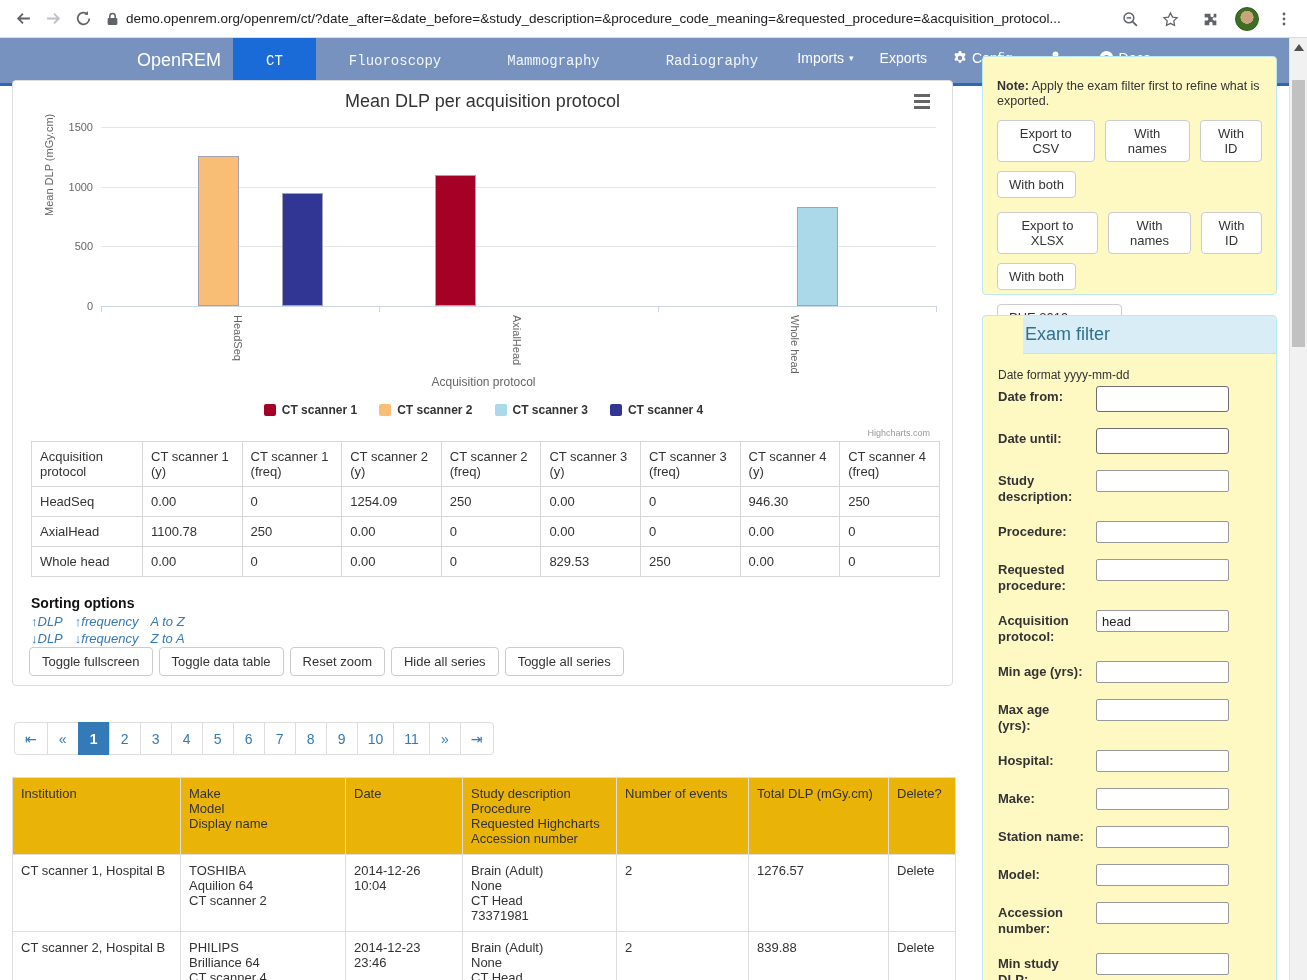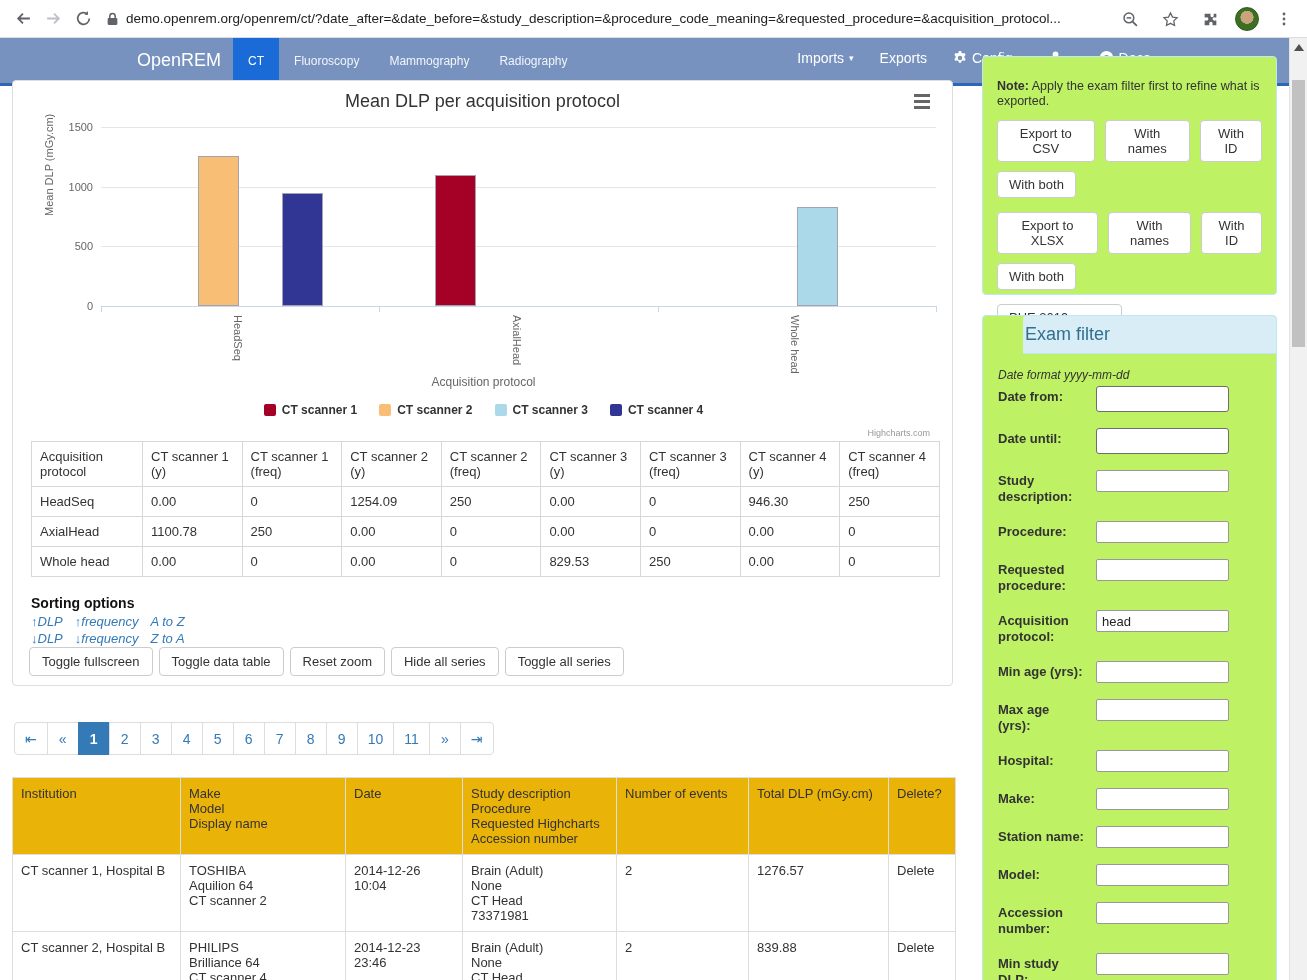--- a/index.html
+++ b/index.html
@@ -16,21 +16,21 @@
   #chrome-right { position:absolute; right:8px; top:0; height:38px; display:flex; align-items:center; gap:10px; }
   #avatar { width:24px; height:24px; border-radius:50%;
             background:radial-gradient(circle at 50% 42%, #caa27c 0 38%, #3c6e23 40%);
             border:1px solid #2f5a1c; }
 
   
   #navbar { position:absolute; left:0; top:38px; width:1289px; height:48px; background:#7792bf;
             border-bottom:3px solid #2d68b4; display:flex; align-items:stretch; }
   #brand { color:#fff; font-size:18px; margin-left:125px; display:flex; align-items:center; padding:0 12px; }
   #nav-tabs { display:flex; }
-  .nav-tab { color:#f2f5fa; font-size:12px; display:flex; align-items:center; padding:0 15px; cursor:pointer; }
+  .nav-tab { color:#f2f5fa; font-size:14px; display:flex; align-items:center; padding:0 33px; cursor:pointer;font-family:Liberation Mono, monospace; }
   .nav-tab.active { background:#1a6bd8; color:#fff; }
   #nav-right { position:absolute; right:129px; top:0; height:39px; display:flex; gap:26px; }
   .nav-item { color:#fff; font-size:14px; display:flex; align-items:center; gap:5px; cursor:pointer; }
   .caret { font-size:9px; color:#fff; }
 
   
   #scrollbar { position:absolute; left:1289px; top:38px; width:18px; height:942px; background:#f1f1f1;
                border-left:1px solid #e2e2e2; }
   #scroll-up { position:absolute; left:4px; top:6px; width:0; height:0;
                border-left:5px solid transparent; border-right:5px solid transparent;
@@ -90,33 +90,33 @@
   #results-table { position:absolute; left:12px; top:777px; width:943px; border-collapse:collapse;
                    table-layout:fixed; font-size:13px; color:#333; }
   #results-table th { background:#eab308; font-weight:normal; }
   #results-table th, #results-table td { border:1px solid #ddd; padding:8px; text-align:left;
                    vertical-align:top; line-height:15px; }
   #results-table td .line, #results-table th .line { display:block; }
   .delete-link { color:#333; cursor:pointer; }
 
   
   .side-panel { position:absolute; left:982px; width:295px; border:1px solid #bce8f1;
-                border-radius:4px; background:#bef264; }
+                border-radius:4px; background:#fef9c3; }
   #export-panel { top:56px; height:239px; padding:22px 14px 0 14px; }
   #export-note { font-size:12.5px; color:#333; line-height:15px; margin-bottom:11px; }
   .exp-row { display:flex; gap:10px; margin-bottom:9px; }
   .exp-group { margin-bottom:14px; }
   .btn-sm { background:#fff; border:1px solid #ccc; border-radius:4px; color:#333;
             font-size:13px; padding:5px 11px; cursor:pointer; font-family:inherit; }
 
   #exam-filter { top:315px; height:700px; }
   #filter-heading { background:#d9edf7; border-bottom:1px solid #bce8f1; color:#31708f;
                     font-size:18px; padding:8px 2px; border-radius:3px 3px 0 0;margin-left:40px; }
   #filter-body { padding:14px 15px; }
-  #filter-hint { font-style:italic; font-size:12px; color:#333; margin-bottom:4px; }
+  #filter-hint { font-size:12px; color:#333; margin-bottom:4px; }
   .field-row { display:flex; margin-bottom:16px; }
   .field-label { width:87px; flex:0 0 87px; font-weight:bold; font-size:13px; color:#333;
                  line-height:16px; padding-top:3px; }
   .field-row input { margin-left:11px; width:133px; font-size:13px; padding:2px 5px;
                      font-family:inherit; color:#222; }
   .field-row input.type-text { height:22px; border:1px solid #999; border-radius:2px; }
   .field-row input.type-date { height:26px; border:1px solid #6e6e6e; border-radius:3px; }
 
   svg { display:block; }
 </style>

